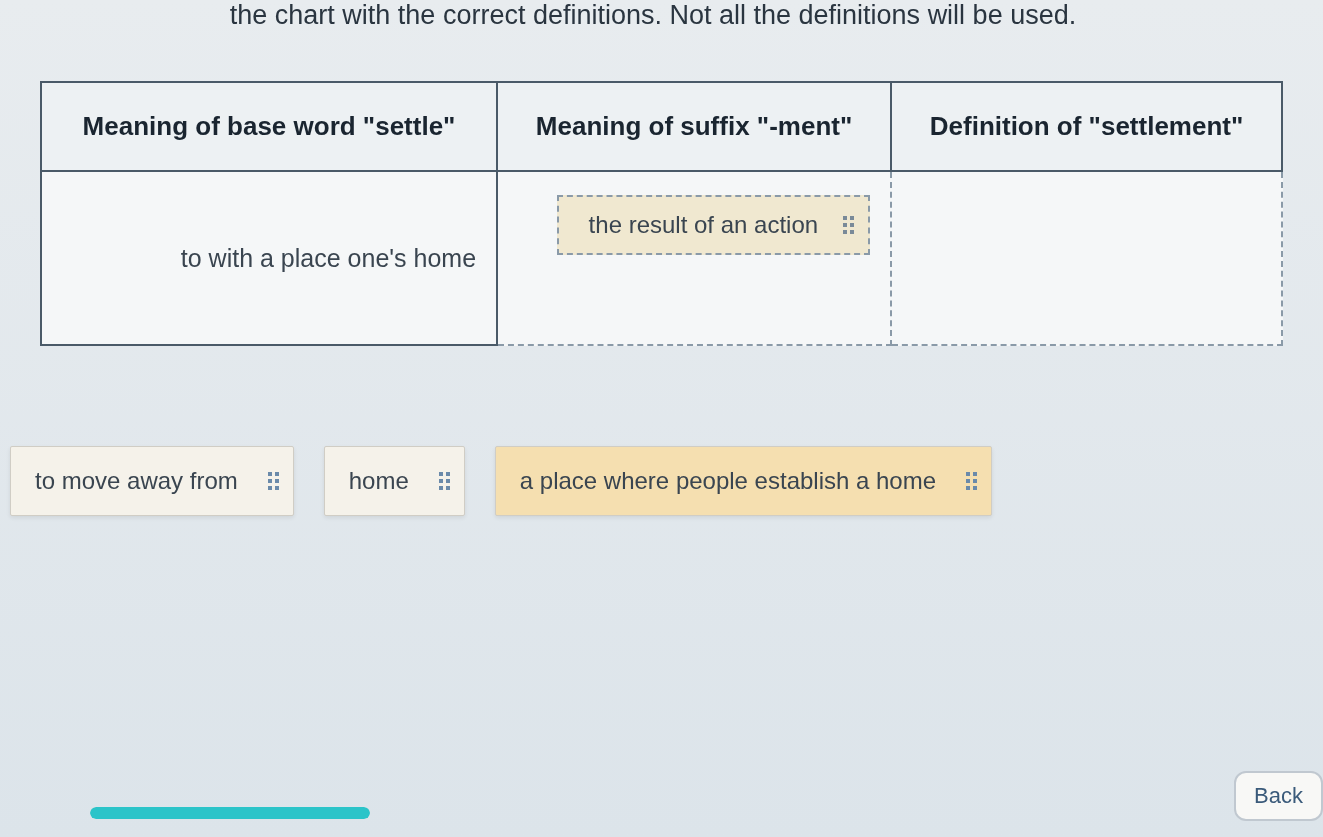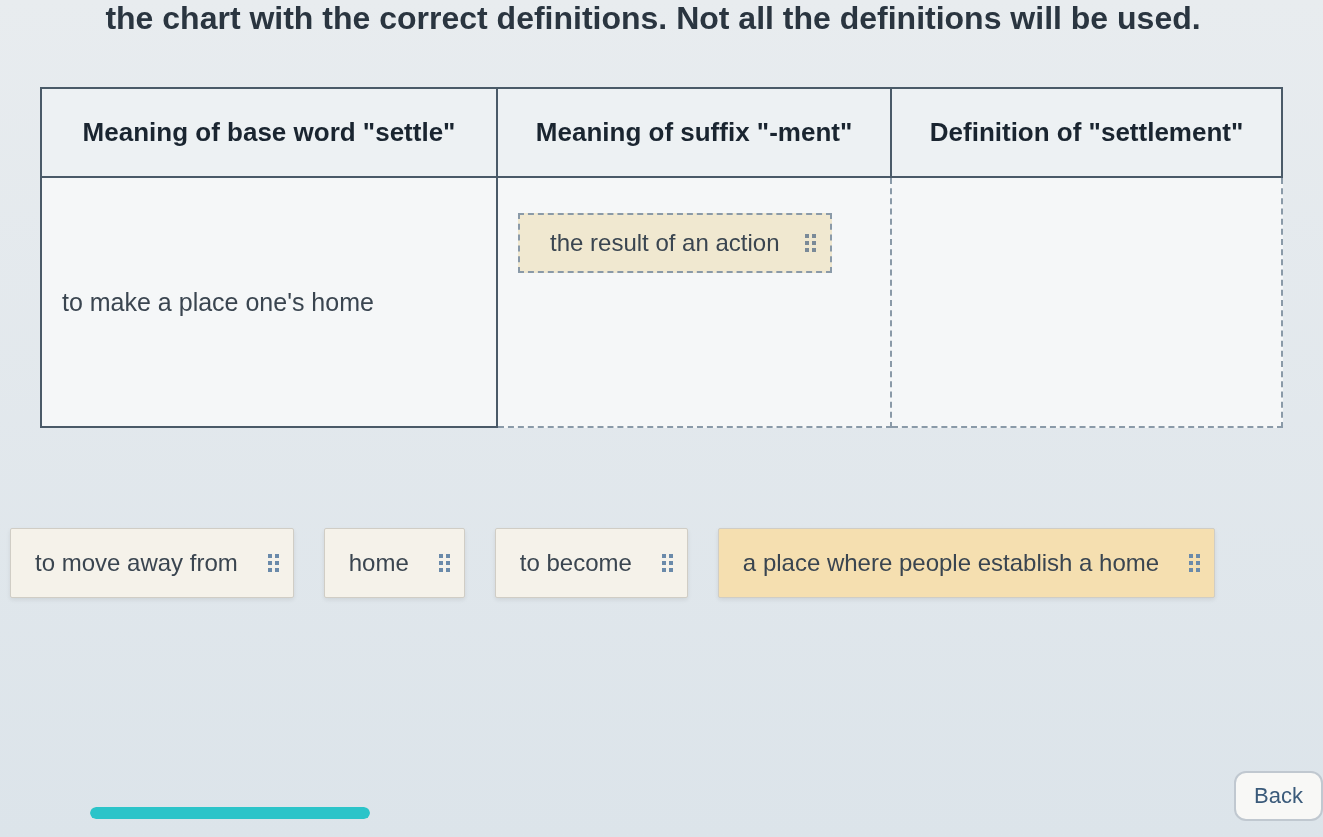--- a/index.html
+++ b/index.html
@@ -9,25 +9,25 @@
     }
     body {
       font-family: -apple-system, BlinkMacSystemFont, 'Segoe UI', Arial, sans-serif;
       background: linear-gradient(to bottom, #e8ecef 0%, #dce4ea 100%);
       width: 1323px;
       height: 837px;
       overflow: hidden;
       position: relative;
     }
     .instruction {
-      font-size: 32px;
+      font-size: 27px;
       color: #2a3540;
       text-align: center;
       padding: 0 57px 30px 40px;
-      font-weight: 700;
+      font-weight: 400;
     }
     .table-container {
       margin: 20px 40px 0 40px;
     }
     table {
       width: 100%;
       border-collapse: collapse;
       background: #f5f7f8;
     }
     th {
@@ -37,26 +37,26 @@
       font-weight: 700;
       color: #1a2530;
       text-align: center;
       vertical-align: middle;
       background: #edf1f3;
     }
     td {
       border-left: 2px solid #4a5a68;
       border-top: 2px solid #4a5a68;
       border-bottom: 2px solid #4a5a68;
-      padding: 30px 20px;
+      padding: 18px 20px;
       font-size: 25px;
       color: #3a4550;
-      text-align: left;
+      text-align: right;
       vertical-align: middle;
-      height: 250px;
+      height: 174px;
       background: #f5f7f8;
     }
     td.drop-zone {
       border-top: 2px dashed #8a9aa8;
       border-right: 2px dashed #8a9aa8;
       border-bottom: 2px dashed #8a9aa8;
       border-left: 2px solid #4a5a68;
       vertical-align: top;
     }
     td.drop-zone-last {
@@ -165,21 +165,21 @@
   <table>
     <thead>
       <tr>
         <th>Meaning of base word "settle"</th>
         <th>Meaning of suffix "-ment"</th>
         <th>Definition of "settlement"</th>
       </tr>
     </thead>
     <tbody>
       <tr>
-        <td>to make a place one's home</td>
+        <td>to with a place one's home</td>
         <td class="drop-zone">
           <div class="dropped-tile">
             <span>the result of an action</span>
             <span class="drag-handle">
               <span></span>
                 <span></span>
                 <span></span>
                 <span></span>
                 <span></span>
                 <span></span>
@@ -208,31 +208,20 @@
     <span>home</span>
     <span class="drag-handle">
       <span></span>
         <span></span>
         <span></span>
         <span></span>
         <span></span>
         <span></span>
     </span>
   </div>
-  <div class="tile">
-    <span>to become</span>
-    <span class="drag-handle">
-      <span></span>
-        <span></span>
-        <span></span>
-        <span></span>
-        <span></span>
-        <span></span>
-    </span>
-  </div>
   <div class="tile highlighted">
     <span>a place where people establish a home</span>
     <span class="drag-handle">
       <span></span>
         <span></span>
         <span></span>
         <span></span>
         <span></span>
         <span></span>
     </span>

